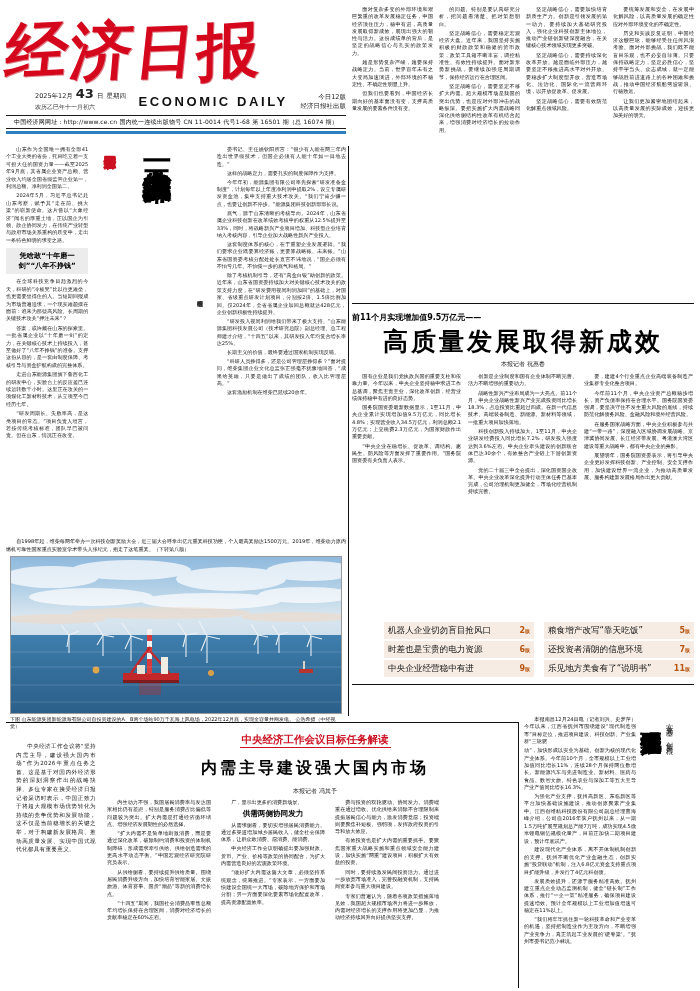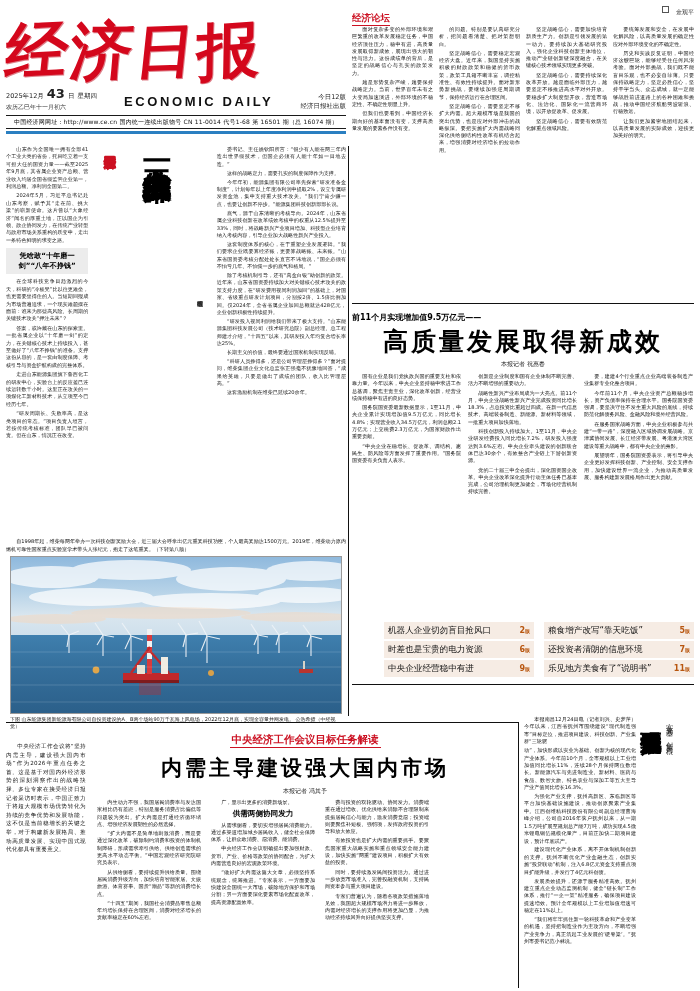--- a/index.html
+++ b/index.html
@@ -26,21 +26,21 @@
     transform:skewX(-7deg);
     text-shadow:1px 1px 0 rgba(190,0,20,.5);
     margin-right:2px;
   }
   .logo-char:nth-child(1){transform:skewX(-9deg) rotate(-3deg);}
   .logo-char:nth-child(2){transform:skewX(-6deg) rotate(-1deg);}
   .logo-char:nth-child(3){transform:skewX(-8deg) rotate(-2deg);font-size:58px;}
   .logo-char:nth-child(4){transform:skewX(-5deg) rotate(-4deg);}
 
   .mast-row{display:flex;align-items:flex-end;justify-content:space-between;margin-top:5px;}
-  .mast-left{font-size:6.5px;line-height:9px;color:#222;}
+  .mast-left{font-size:6.5px;line-height:9px;color:#222;margin-left:29px;}
   .mast-date{display:flex;align-items:baseline;gap:3px;white-space:nowrap;}
   .mast-date .big{font-size:13px;font-weight:700;line-height:13px;}
   .mast-date .sm{font-size:6.5px;}
   .mast-lunar{font-size:6px;color:#333;margin-top:1px;}
   .mast-center{font-size:13px;letter-spacing:2.6px;font-weight:600;color:#111;padding-bottom:2px;font-family:"Liberation Sans",sans-serif;}
   .mast-right{font-size:6.5px;line-height:9px;text-align:right;color:#222;}
   .mast-bar{
     margin-top:4px;border-top:1px solid #1a1a1a;border-bottom:1px solid #1a1a1a;
     padding:1.5px 0;font-size:6px;text-align:center;letter-spacing:.2px;color:#111;
   }
@@ -106,25 +106,25 @@
   .daodu-hd .tt{font-size:13px;font-weight:700;color:#cc1122;letter-spacing:4px;
      font-family:"DejaVu Serif","Liberation Serif",serif;}
   .dd-grid{display:grid;grid-template-columns:1fr 1fr;gap:2px 10px;padding-left:32px;}
   .dd-item{display:flex;align-items:center;justify-content:space-between;
      background:#f6ece4;padding:2.5px 4px;font-size:8.6px;line-height:11px;color:#111;}
   .dd-item .pg{font-size:8px;color:#b8560f;font-weight:600;white-space:nowrap;}
   .dd-item .pg em{font-style:normal;font-size:5px;}
   .daodu-rule{border-top:1px solid #111;margin-top:7px;}
 
   
-  .bl{position:absolute;left:6px;top:728px;width:512px;}
+  .bl{position:absolute;left:16px;top:728px;width:512px;}
   .bl-kicker{font-size:10.5px;font-weight:700;color:#cc1122;text-align:center;
     border-bottom:1.4px solid #cc1122;display:inline-block;padding:0 2px 1px;line-height:13px;}
   .bl-kicker-wrap{text-align:center;margin-left:86px;}
-  .h3{font-size:21px;font-weight:700;text-align:center;letter-spacing:3px;line-height:30px;margin:5px 0 4px;margin-left:86px;color:#000;}
+  .h3{font-size:16px;font-weight:700;text-align:center;letter-spacing:3px;line-height:30px;margin:5px 0 4px;margin-left:86px;color:#000;}
   .bl-byline{font-size:6px;text-align:center;color:#222;margin-left:86px;margin-bottom:3px;}
   .bl-cols{display:flex;}
   .bl-cols .lead{width:80px;padding-right:6px;font-size:5.6px;line-height:8.6px;text-align:justify;letter-spacing:.3px;}
   .bl-cols .c{width:100px;padding:0 5px;font-size:5.1px;line-height:7.3px;text-align:justify;}
   .midhead{font-size:7.6px;font-weight:700;text-align:center;margin:4px 0 4px;color:#000;}
 
   
   .br{position:absolute;left:524px;top:716px;width:172px;height:272px;}
   .br-cols{display:flex;height:100%;}
   .br-body{width:112px;font-size:5.1px;line-height:7.4px;text-align:justify;padding-right:4px;}
@@ -320,24 +320,20 @@
           <rect x="288" y="112" width="14" height="4" fill="#b8352f"></rect>
           <rect x="292" y="104" width="2" height="8" fill="#d8d3c8"></rect>
         </g>
     </svg>
   </div>
   <div class="photo-cap">下图  山东能源集团新能源海有限公司自投资建设的A、B两个场站90万千瓦海上风电场，2022年12月底，实现全容量并网发电。  公浩希摄（中经视觉）</div>
 
   <div class="vsep" style="left:348px;top:146px;height:570px;"></div>
 
   <div class="rtop">
-    <div style="overflow:hidden;">
-      <span class="kicker">经济论坛</span>
-      <span class="author-line"><span class="sq"></span><span>金观平</span></span>
-    </div>
     <div class="fourcol">
       <div class="c">
         <div style="text-indent:2em;margin-bottom:2px;">面对复杂多变的外部环境和艰巨繁重的改革发展稳定任务，中国经济顶住压力，稳中有进，高质量发展取得新成效，展现出强大的韧性与活力。这份成绩单的背后，是坚定的战略信心与扎实的政策发力。</div>
         <div style="text-indent:2em;margin-bottom:2px;">越是形势复杂严峻，越要保持战略定力。当前，世界百年未有之大变局加速演进，外部环境的不稳定性、不确定性明显上升。</div>
         <div style="text-indent:2em;">但我们也要看到，中国经济长期向好的基本面没有变，支撑高质量发展的要素条件没有变。</div>
       </div>
       <div class="c">
         <div style="text-indent:2em;margin-bottom:2px;">的问题。特别是要认真研究分析，把问题看清楚、把对策想明白。</div>
         <div style="text-indent:2em;margin-bottom:2px;">坚定战略信心，需要稳定宏观经济大盘。近年来，我国坚持实施积极的财政政策和稳健的货币政策，政策工具箱不断丰富，调控精准性、有效性持续提升。面对新形势新挑战，要继续加强逆周期调节，保持经济运行在合理区间。</div>
         <div style="text-indent:2em;">坚定战略信心，需要坚定不移扩大内需。超大规模市场是我国的突出优势，也是应对外部冲击的战略纵深。要把实施扩大内需战略同深化供给侧结构性改革有机结合起来，增强消费对经济增长的拉动作用。</div>

